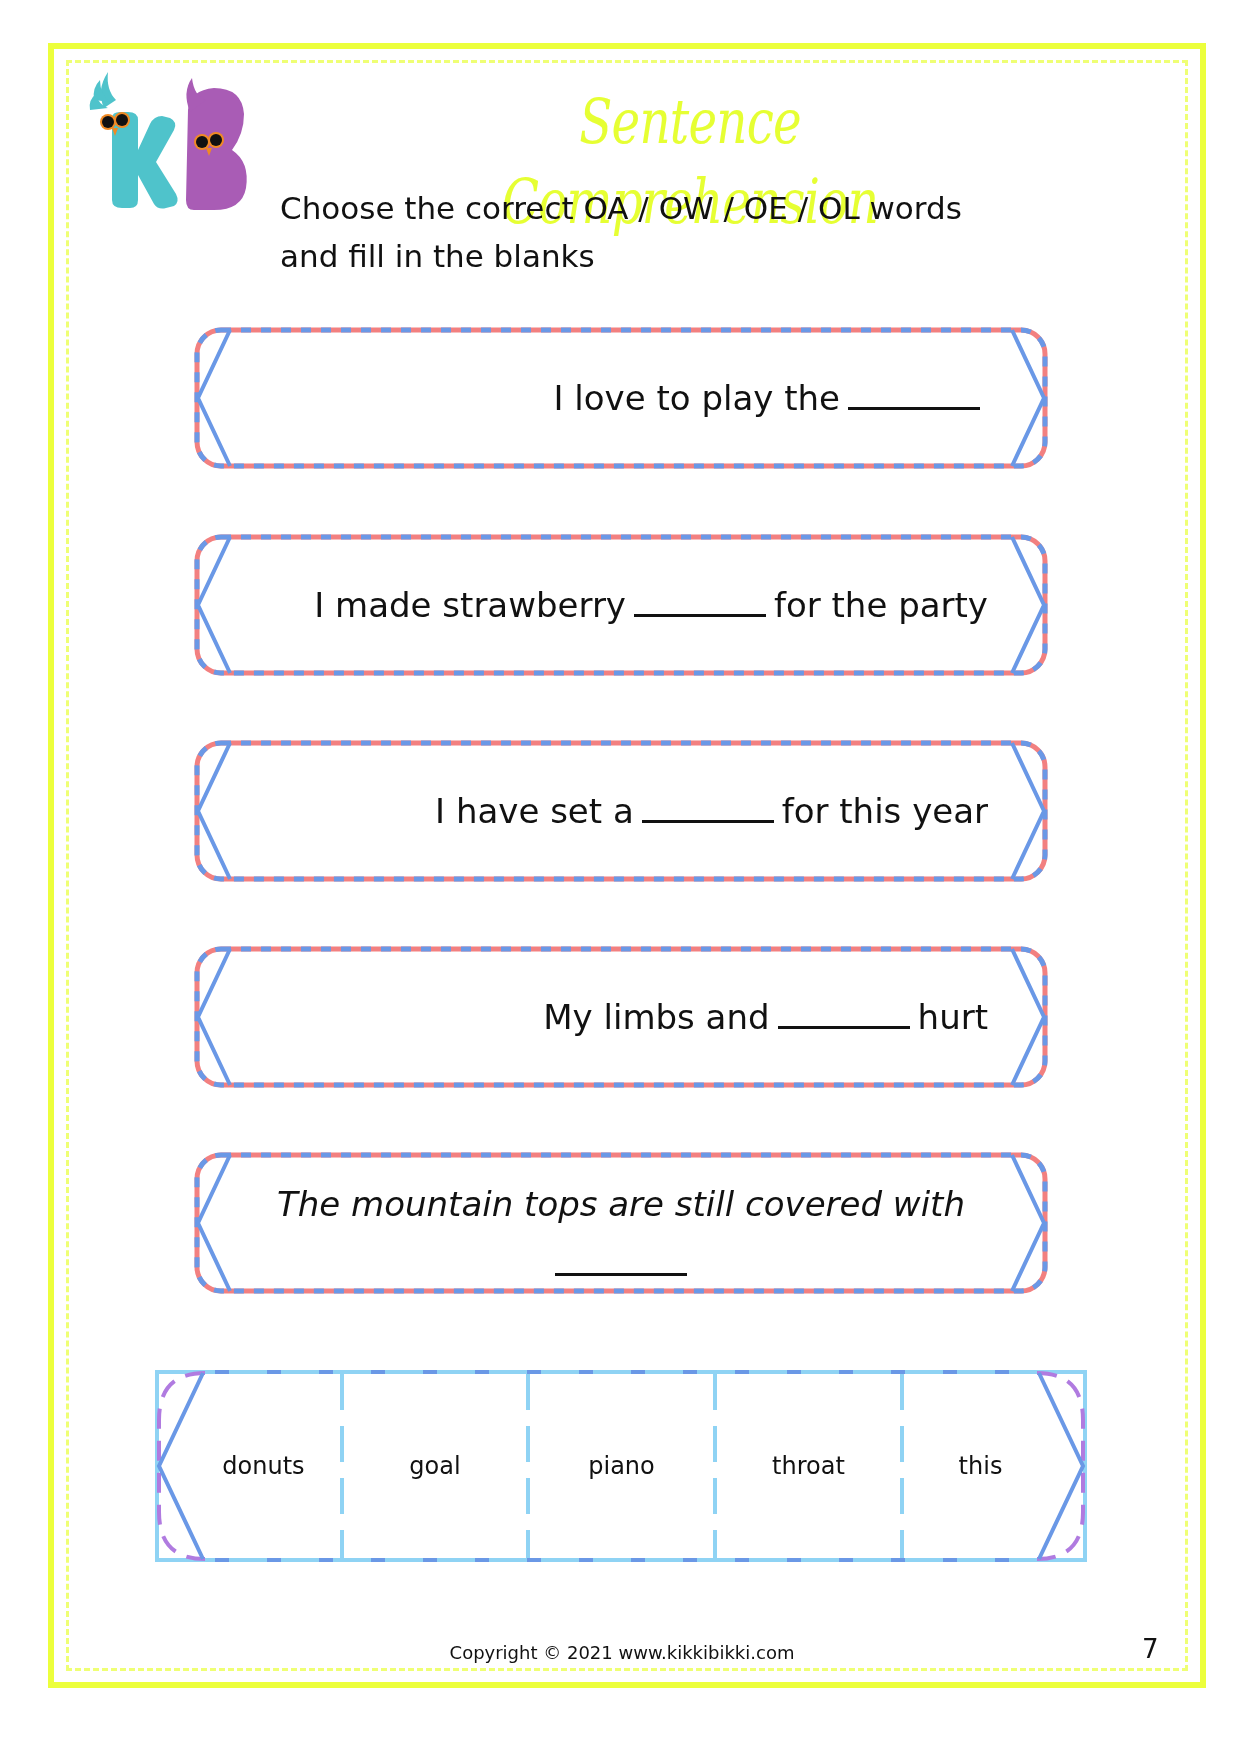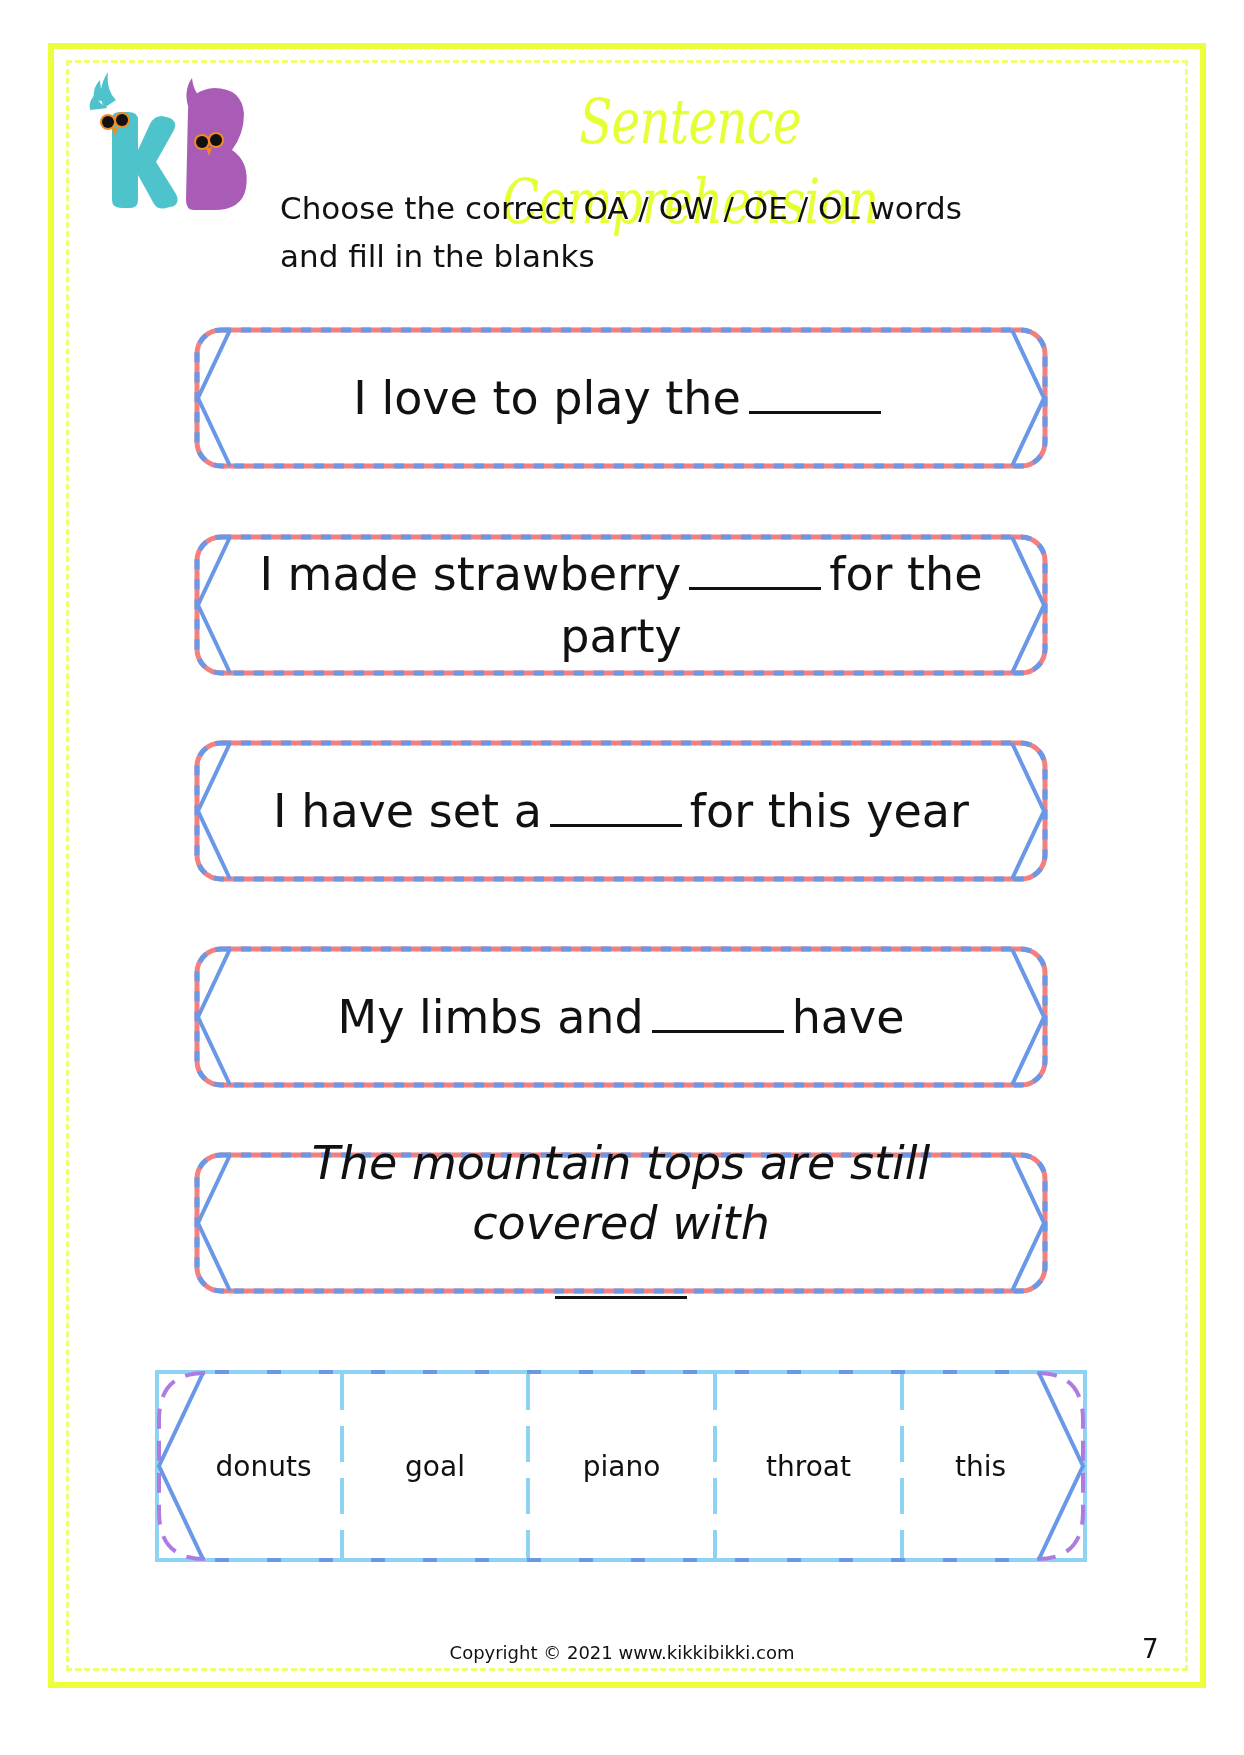--- a/index.html
+++ b/index.html
@@ -6,25 +6,25 @@
   body { width: 1244px; height: 1755px; position: relative; overflow: hidden; font-family: "DejaVu Sans", sans-serif; color: #111; }
   .outer-border { position: absolute; left: 48px; top: 43px; width: 1158px; height: 1645px; border: 6px solid #ECFF3C; box-sizing: border-box; }
   .inner-border { position: absolute; left: 66px; top: 60px; width: 1122px; height: 1611px; box-sizing: border-box;
     border: 3px dashed #EEFF66; opacity: 0.9; }
   .logo { position: absolute; left: 82px; top: 70px; width: 170px; height: 150px; }
   .title { position: absolute; left: 300px; width: 780px; top: 82px; text-align: center;
     font-family: "DejaVu Serif", serif; font-style: italic; font-size: 62px; color: #E6FF33; letter-spacing: -1px; transform: scaleX(0.78); transform-origin: center; line-height: 80px; }
   .subtitle { position: absolute; left: 280px; width: 820px; top: 184px; font-size: 31px; line-height: 48px; color: #111; }
   .card { position: absolute; left: 194px; width: 854px; height: 142px; }
   .card svg.frame { position: absolute; left: 0; top: 0; }
-  .card .sentence { position: absolute; left: 60px; right: 60px; top: 0; bottom: 0; display: flex; align-items: center; justify-content: center; text-align: center; font-size: 46px; line-height: 62px; }
+  .card .sentence { position: absolute; left: 60px; right: 60px; top: 0; bottom: 0; display: flex; align-items: center; justify-content: flex-end; text-align: center; font-size: 34px; line-height: 62px; }
   .blank { display: inline-block; width: 132px; border-bottom: 3px solid #111; height: 28px; vertical-align: baseline; margin: 0 8px; }
   .wordbank { position: absolute; left: 155px; top: 1370px; width: 932px; height: 192px; }
   .wordbank svg { position: absolute; left: 0; top: 0; }
-  .word { position: absolute; top: 0; height: 192px; display: flex; align-items: center; justify-content: center; font-size: 28px; color: #111; }
+  .word { position: absolute; top: 0; height: 192px; display: flex; align-items: center; justify-content: center; font-size: 24px; color: #111; }
   .footer { position: absolute; left: 0; width: 1244px; top: 1642px; text-align: center; font-size: 18px; color: #111; }
   .page-num { position: absolute; left: 1142px; top: 1634px; font-size: 26px; color: #111; }
 </style>
 </head>
 <body>
 
 <div class="outer-border"></div>
 <div class="inner-border"></div>
 
 <svg class="logo" viewBox="0 0 170 150" width="170" height="150">
@@ -91,21 +91,21 @@
 </div>
 
 <div class="card" style="top:946px">
   <svg class="frame" width="854" height="142" viewBox="0 0 854 142">
     <rect x="3" y="3" width="848" height="136" rx="24" fill="none" stroke="#F28080" stroke-width="5"></rect>
     <rect x="3" y="3" width="848" height="136" rx="24" fill="none" stroke="#6A98E6" stroke-width="5" stroke-dasharray="10 10"></rect>
     <polyline points="36,3 4,71 36,139" fill="none" stroke="#6A98E6" stroke-width="4"></polyline>
     <polyline points="818,3 850,71 818,139" fill="none" stroke="#6A98E6" stroke-width="4"></polyline>
   </svg>
   <div class="sentence">
-    <span><span>My limbs and</span><span class="blank"></span><span>have</span></span>
+    <span><span>My limbs and</span><span class="blank"></span><span>hurt</span></span>
   </div>
 </div>
 
 <div class="card" style="top:1152px">
   <svg class="frame" width="854" height="142" viewBox="0 0 854 142">
     <rect x="3" y="3" width="848" height="136" rx="24" fill="none" stroke="#F28080" stroke-width="5"></rect>
     <rect x="3" y="3" width="848" height="136" rx="24" fill="none" stroke="#6A98E6" stroke-width="5" stroke-dasharray="10 10"></rect>
     <polyline points="36,3 4,71 36,139" fill="none" stroke="#6A98E6" stroke-width="4"></polyline>
     <polyline points="818,3 850,71 818,139" fill="none" stroke="#6A98E6" stroke-width="4"></polyline>
   </svg>

